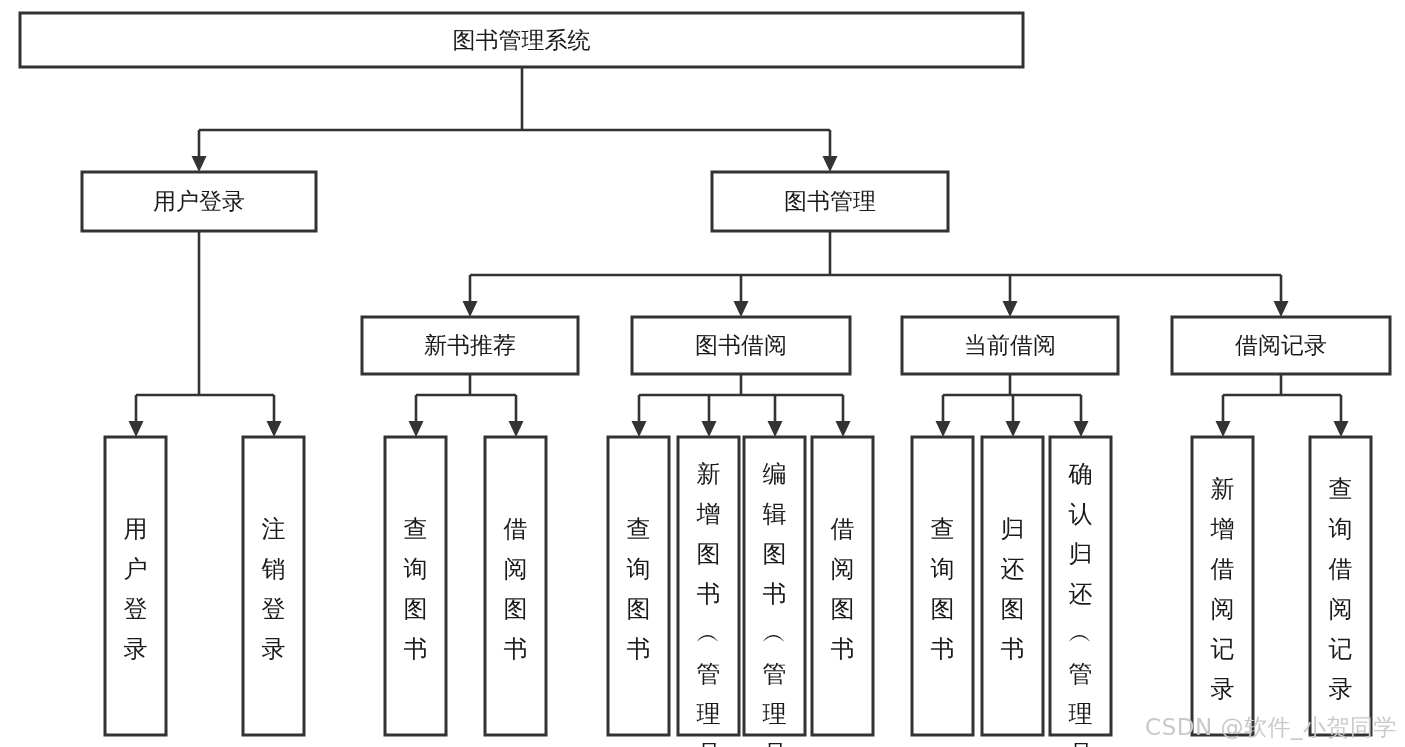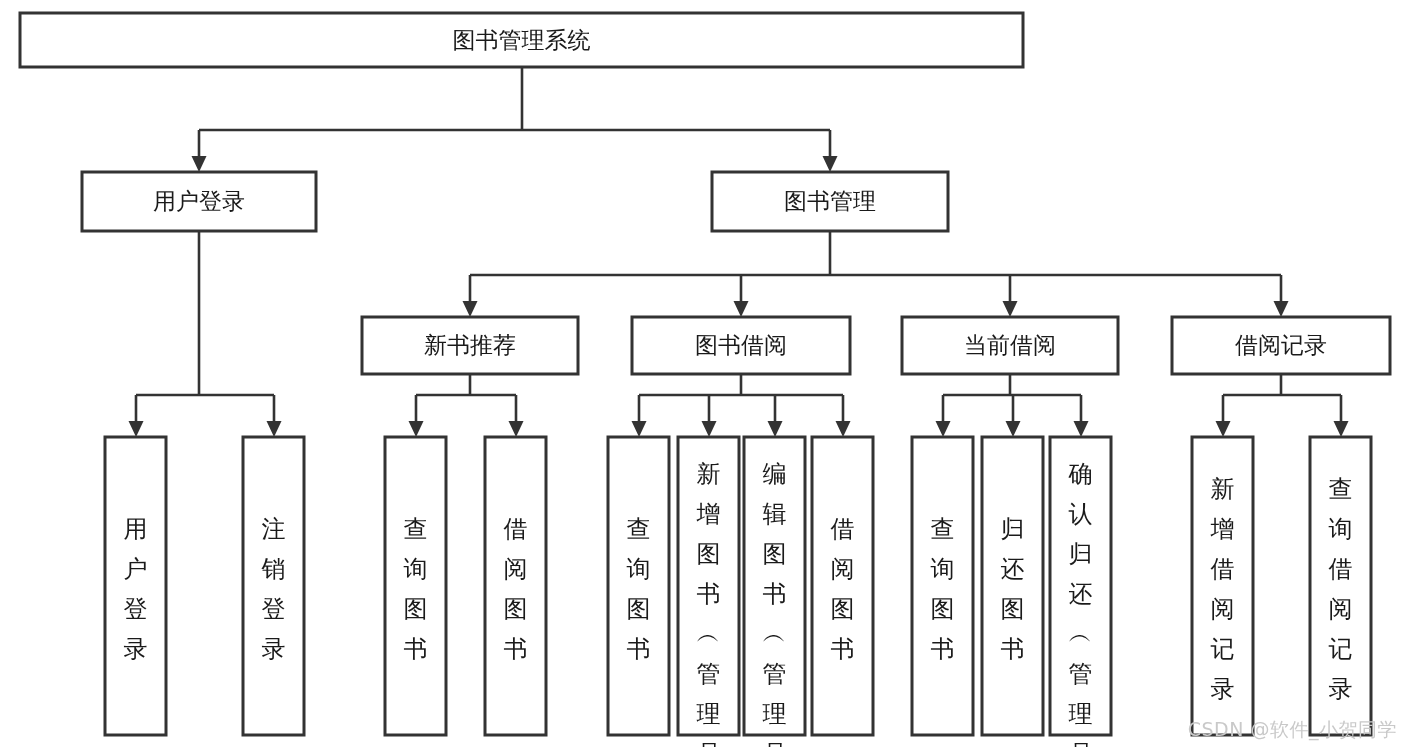--- a/index.html
+++ b/index.html
@@ -52,21 +52,21 @@
   }
   .arrow-head {
     fill: #333333;
     stroke: none;
   }
   .watermark {
     position: absolute;
     right: 8px;
     bottom: 4px;
     color: #c9c9c9;
-    font-size: 19px;
+    font-size: 23px;
     font-family: "DejaVu Sans", "Liberation Sans", sans-serif;
     white-space: nowrap;
     letter-spacing: 0.5px;
     pointer-events: none;
   }
 </style>
 </head>
 <body>
 
 <svg id="diagram" viewBox="0 0 1405 747" xmlns="http://www.w3.org/2000/svg">

